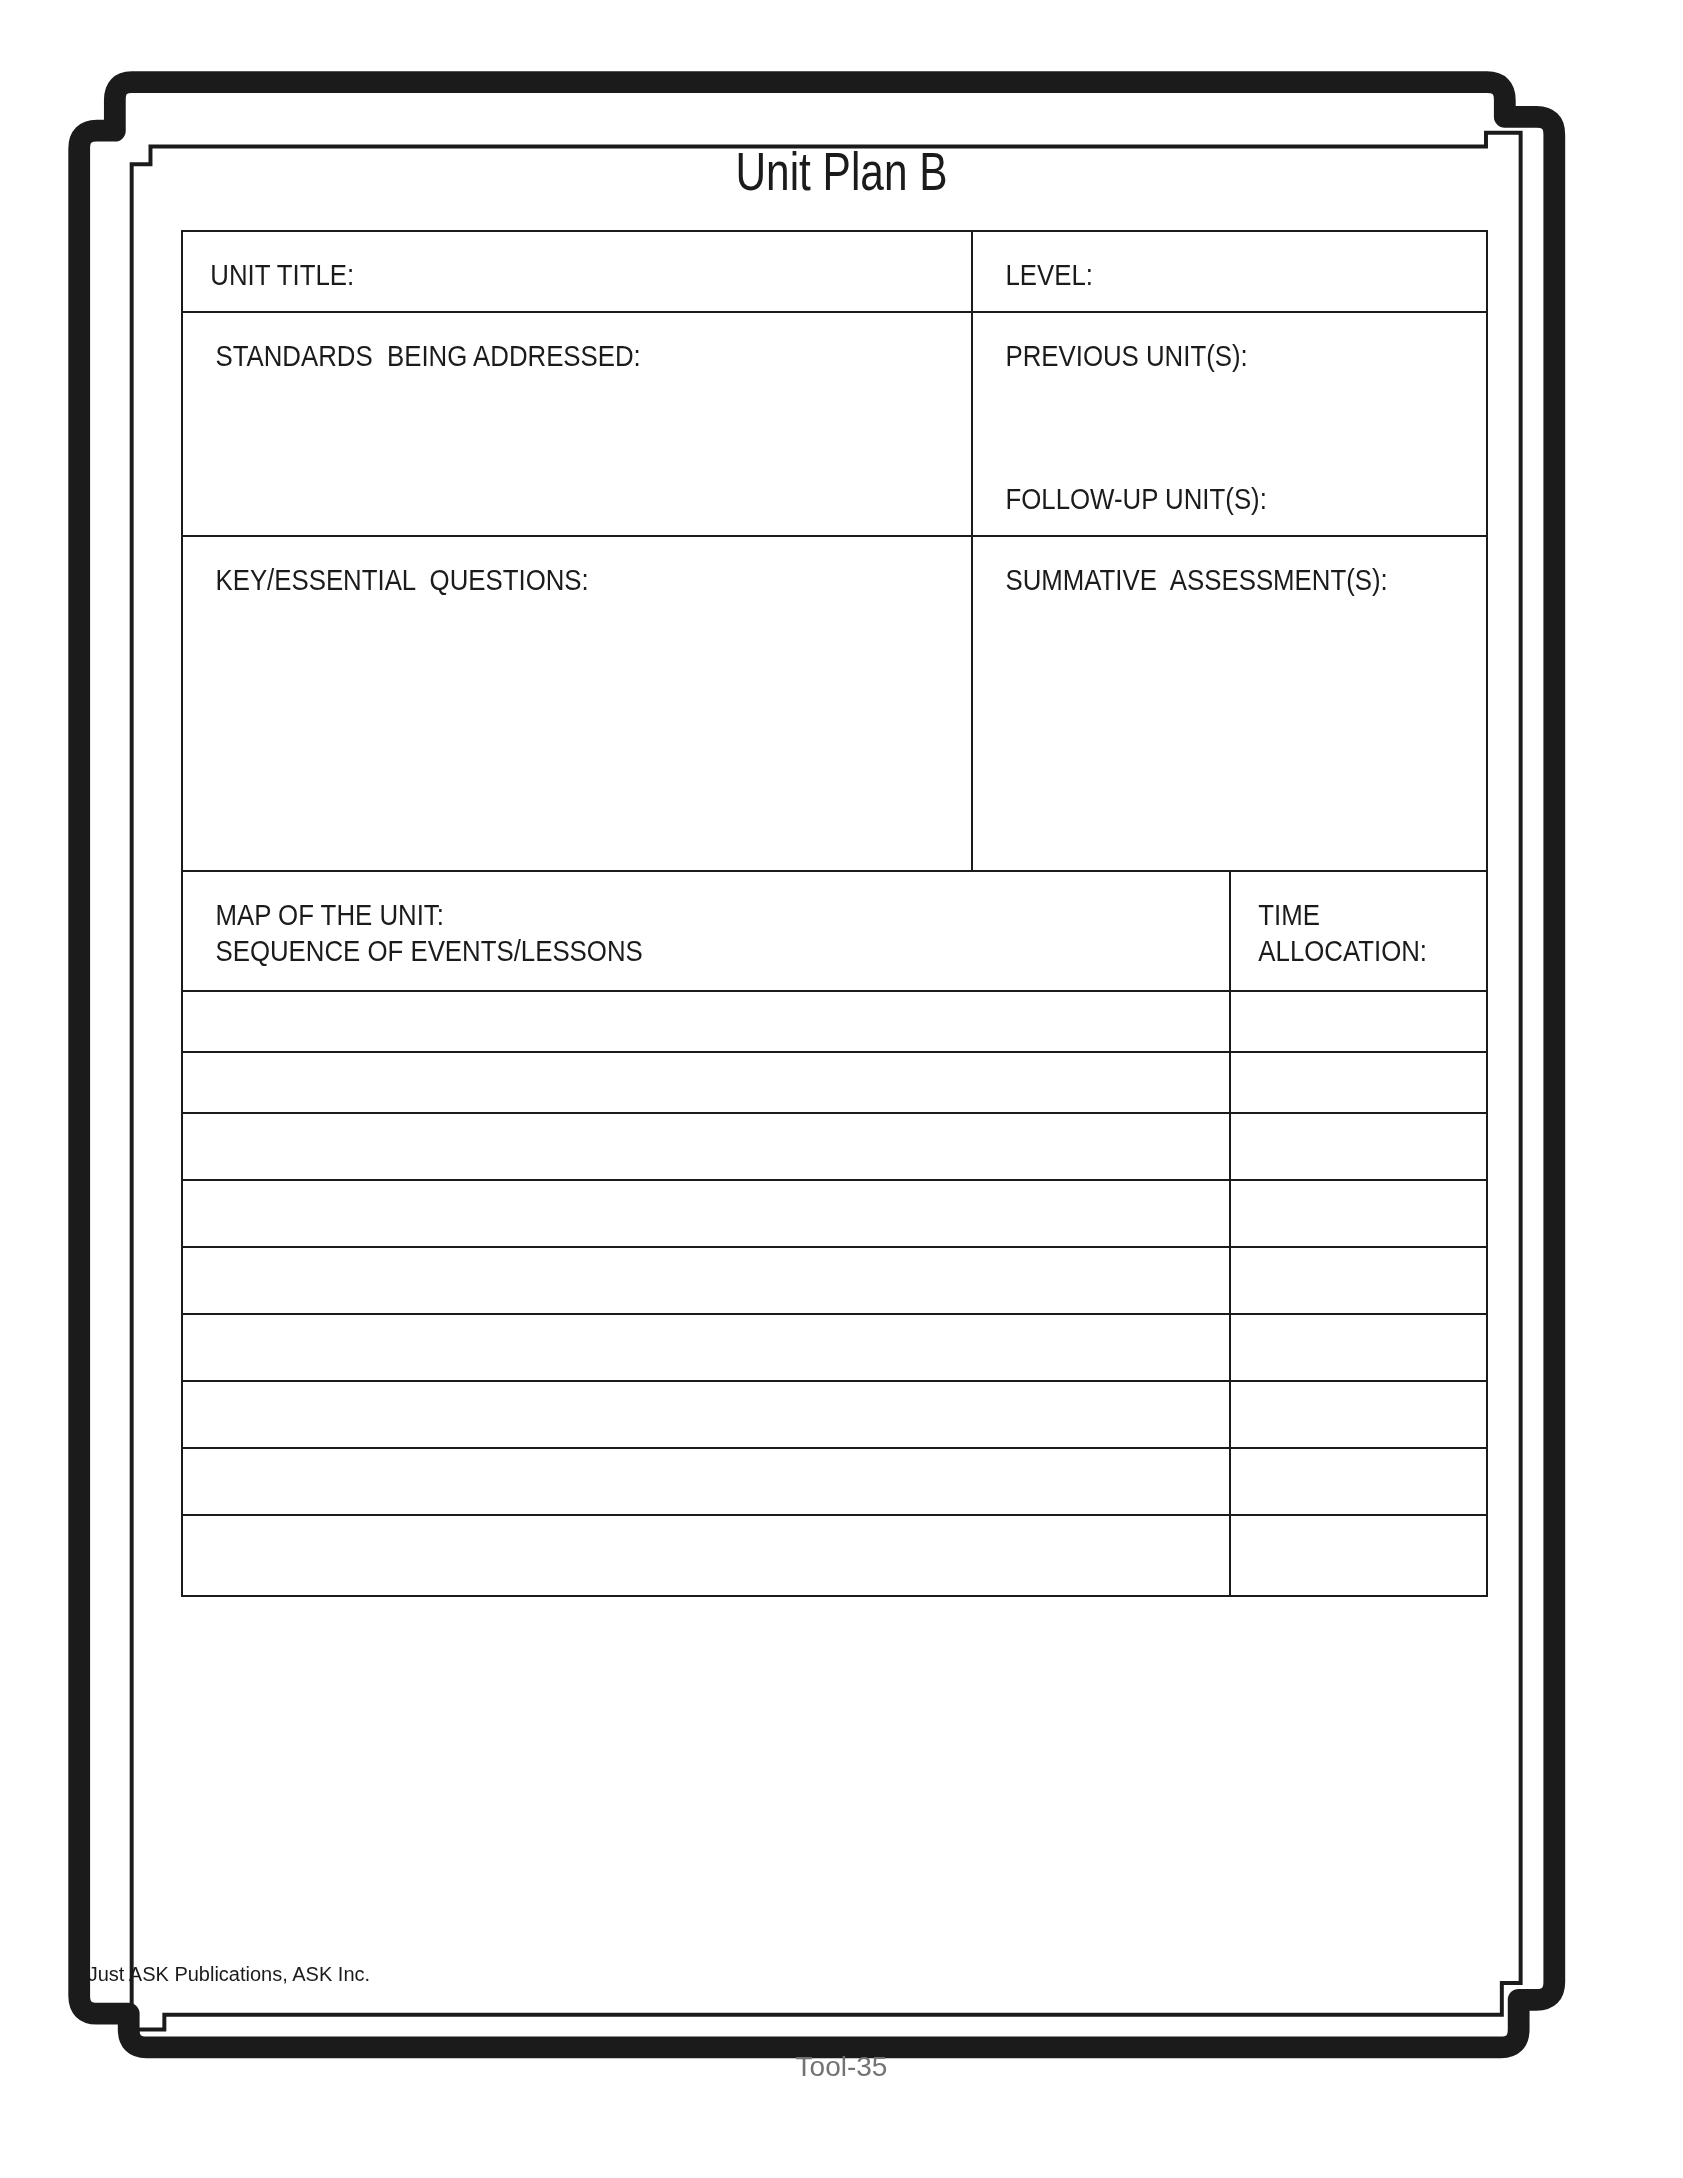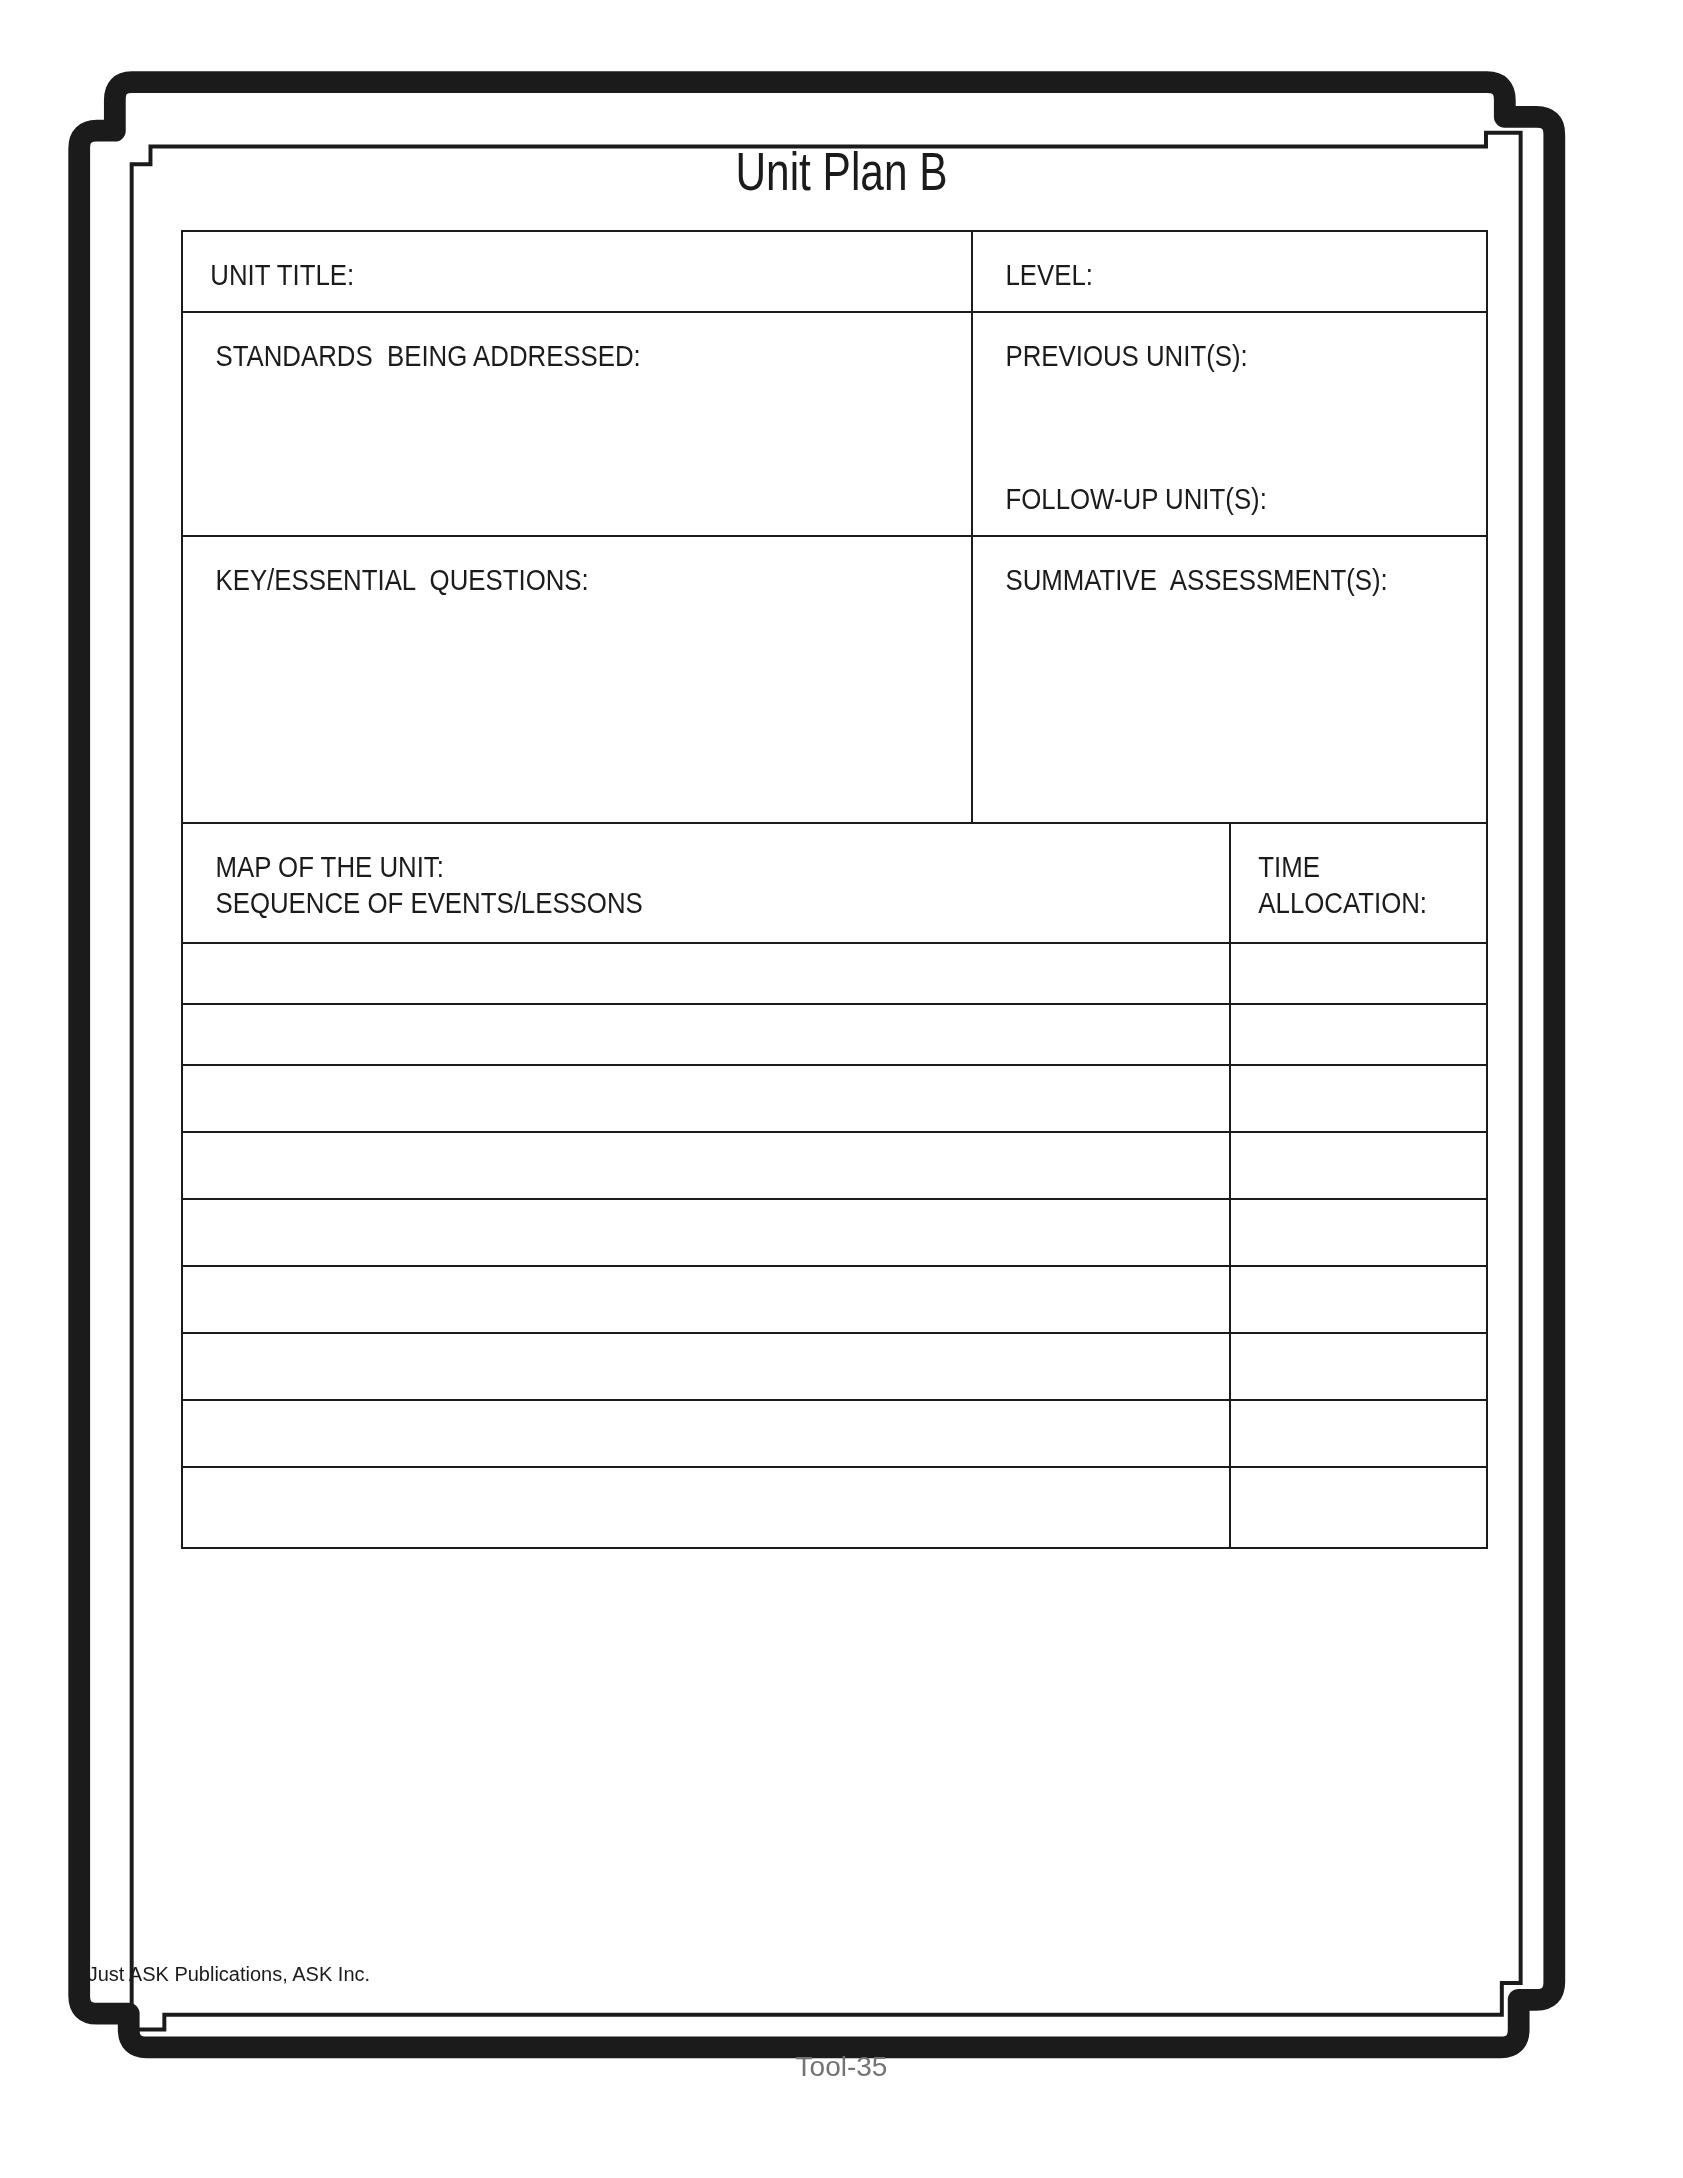--- a/index.html
+++ b/index.html
@@ -89,21 +89,21 @@
     line-height: 1.22;
     padding: 0 0 0 12px;
   }
 
   
   .gap-follow { height: 107px; }
 
   
   .r-title    { height: 59px; }
   .r-stand    { height: 206px; }
-  .r-key      { height: 287px; }
+  .r-key      { height: 335px; }
   .r-maphdr   { height: 120px; }
   .r-line     { height: 61px; }
   .r-line-tall{ height: 67px; }
 
   
   .footer-credit {
     position: absolute;
     left: 77px;
     top: 1963px;
     font-size: 20px;

